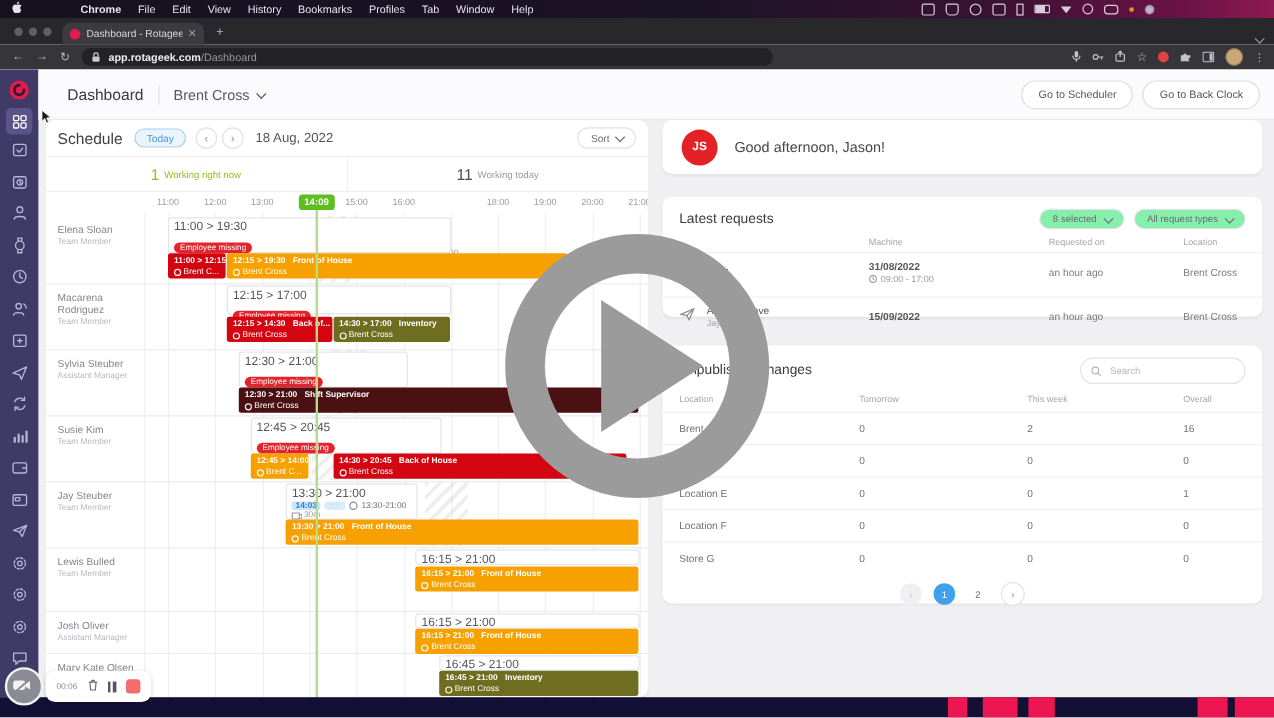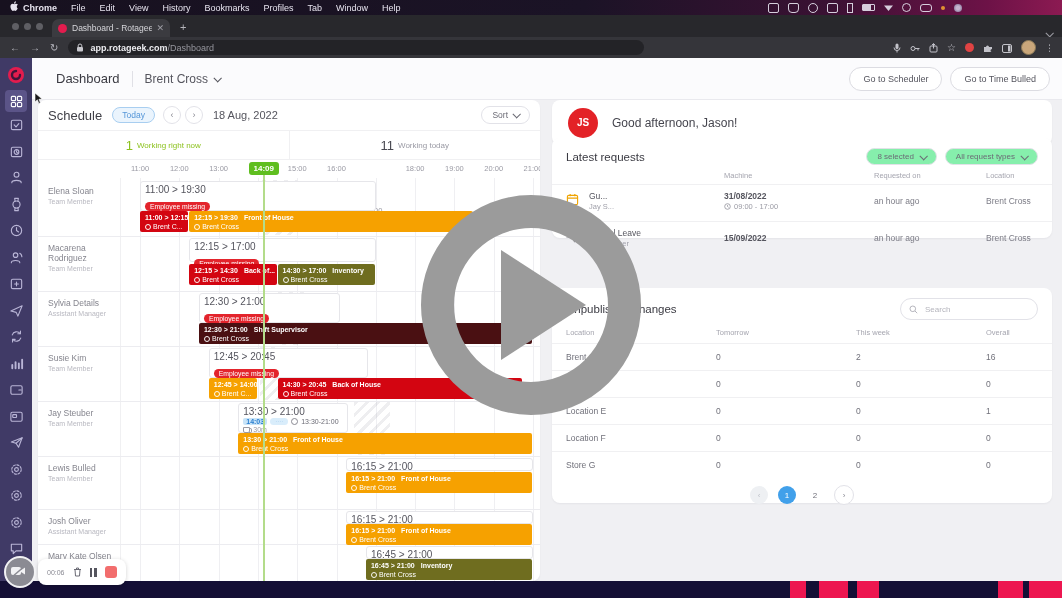--- a/index.html
+++ b/index.html
@@ -5,21 +5,21 @@
   html,body{margin:0;padding:0;background:#fff;}
   body{width:1062px;height:598px;position:relative;overflow:hidden;
        font-family:"Liberation Sans",sans-serif;-webkit-font-smoothing:antialiased;}
   #screen{position:absolute;inset:0;}
   
   .menubar{position:absolute;left:0;top:0;width:1062px;height:15px;
     background:linear-gradient(90deg,#17111f 0%,#1b1326 55%,#3a1133 78%,#6d1247 93%,#8c1a52 100%);
     display:flex;align-items:center;color:#e6e3ee;font-size:9px;padding-left:10px;box-sizing:border-box;}
   .mb-items{display:flex;gap:14px;align-items:center;}
   .mb-items span{white-space:nowrap;}
-  .mb-items span:first-child{font-weight:bold;}
+  .mb-items span:first-child{font-weight:bold;margin-left:44px;}
   .mb-status{margin-left:auto;display:flex;gap:9px;align-items:center;margin-right:100px;}
   .st-ic{width:9px;height:8px;display:inline-block;opacity:.9;}
   
   .tabstrip{position:absolute;left:0;top:15px;width:1062px;height:22px;background:#28282c;}
   .tl{position:absolute;top:8px;width:7px;height:7px;border-radius:50%;background:#5f5f64;}
   .tab{position:absolute;left:52px;top:4px;width:118px;height:18px;background:#3b3b40;
        border-radius:7px 7px 0 0;display:flex;align-items:center;padding:0 6px;box-sizing:border-box;color:#d6d6da;font-size:8.5px;}
   .fav{width:9px;height:9px;border-radius:50%;background:#e31c4e;margin-right:5px;flex:0 0 auto;}
   .tab-title{white-space:nowrap;overflow:hidden;flex:1;}
   .tab-x{color:#9d9da4;margin-left:4px;font-size:9px;}
@@ -104,21 +104,21 @@
   .bl1{font-size:7px;font-weight:bold;line-height:9px;}
   .blb{margin-left:6px;}
   .bl2{font-size:7px;line-height:9px;display:flex;align-items:center;gap:2px;}
   .pin{width:4px;height:4px;border:1px solid rgba(255,255,255,.95);border-radius:50%;display:inline-block;flex:0 0 auto;}
   .vline-names{position:absolute;left:82px;top:18px;bottom:0;width:1px;background:#f0f0f2;}
   
   .greet{left:520px;top:0;width:500px;height:45px;display:flex;align-items:center;}
   .g-av{width:30px;height:30px;border-radius:50%;background:#e32227;color:#fff;font-size:10px;font-weight:bold;
         display:flex;align-items:center;justify-content:center;margin:0 14px 0 16px;}
   .g-txt{font-size:12px;color:#45454e;}
-  .latest{left:520px;top:38px;width:500px;height:100px;}
+  .latest{left:520px;top:64px;width:500px;height:100px;}
   .lr-head{display:flex;align-items:center;padding:10px 14px 6px 14px;}
   .lr-title{font-size:11.5px;color:#3a3a42;}
   .lr-filters{margin-left:auto;display:flex;gap:8px;}
   .f-pill{border:1px solid #e2e2e8;border-radius:12px;font-size:8px;color:#6b6b75;padding:3px 10px;
           display:flex;align-items:center;gap:6px;background:#86efac;}
   .lr-cols{display:grid;grid-template-columns:158px 150px 112px auto;padding:0 14px;font-size:7.5px;color:#a5a5af;}
   .lr-row{display:grid;grid-template-columns:158px 150px 112px auto;padding:6px 14px;border-top:1px solid #f0f0f2;
           margin-top:4px;align-items:center;}
   .lr-namecell{display:flex;align-items:center;gap:10px;}
   .lr-type{font-size:8.5px;color:#55555e;}
@@ -378,21 +378,21 @@
       <div class="version">Version: 2022.8.17.5243 | Machine: RD2E187BA0FF4F</div>
       <div class="apphead">
         <span class="ah-title">Dashboard</span>
         <span class="ah-div"></span>
         <span class="ah-loc">
           <span>Brent Cross</span>
             <i class="chev"></i>
         </span>
         <span class="ah-btns" id="head-btns">
             <span class="pill-btn">Go to Scheduler</span>
-            <span class="pill-btn">Go to Time Bulled</span>
+            <span class="pill-btn">Go to Back Clock</span>
           </span>
       </div>
 
       <div class="content">
 
         <div class="card sched">
           <div class="sched-head">
             <span class="sc-title">Schedule</span>
             <span class="today-pill">Today</span>
             <span class="nav-circ">‹</span>
@@ -479,21 +479,21 @@
                 <div class="bar" style="left: 239.55px; width: 97.25px; top: 27px; background: rgb(111, 109, 31);">
                   <div class="bl1"><span class="bt">14:30 &gt; 17:00</span><span class="blb">Inventory</span></div>
                   <div class="bl2">
                     <span class="pin"></span>
                     <span>Brent Cross</span>
                   </div>
                 </div>
               </div>
               <div class="srow" style="top: 132px; height: 55px;">
                 <div class="sname">
-                  <div class="nm">Sylvia Details</div>
+                  <div class="nm">Sylvia Steuber</div>
                   <div class="rl">Assistant Manager</div>
                 </div>
                 <div class="hatch" style="left: 239.55px; width: 27.51px;"></div>
                 <div class="note" style="left: 160.95px; width: 141.48px; height: 30px;"><div class="ntime">12:30 &gt; 21:00</div><div class="miss-pill">Employee missing</div><div class="brkrow">
                     <span class="mug"></span>
                     <span>30m</span>
                   </div></div>
                 <div class="bar" style="left: 160.95px; width: 333.05px; top: 31px; background: rgb(74, 16, 18);">
                   <div class="bl1"><span class="bt">12:30 &gt; 21:00</span><span class="blb">Shift Supervisor</span></div>
                   <div class="bl2">

